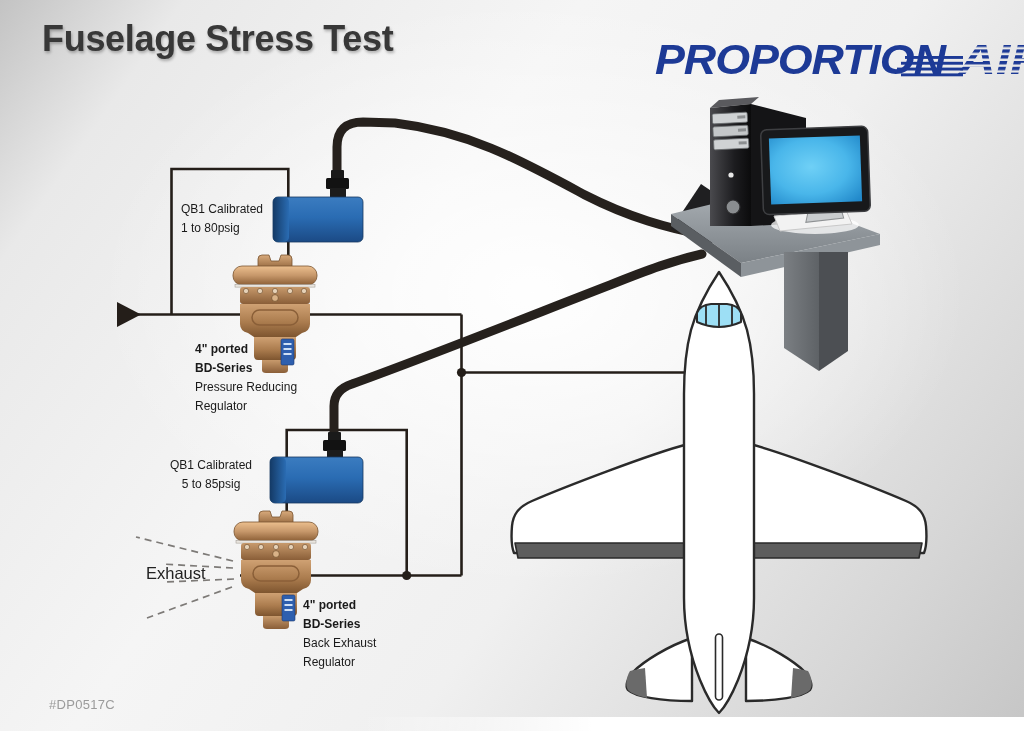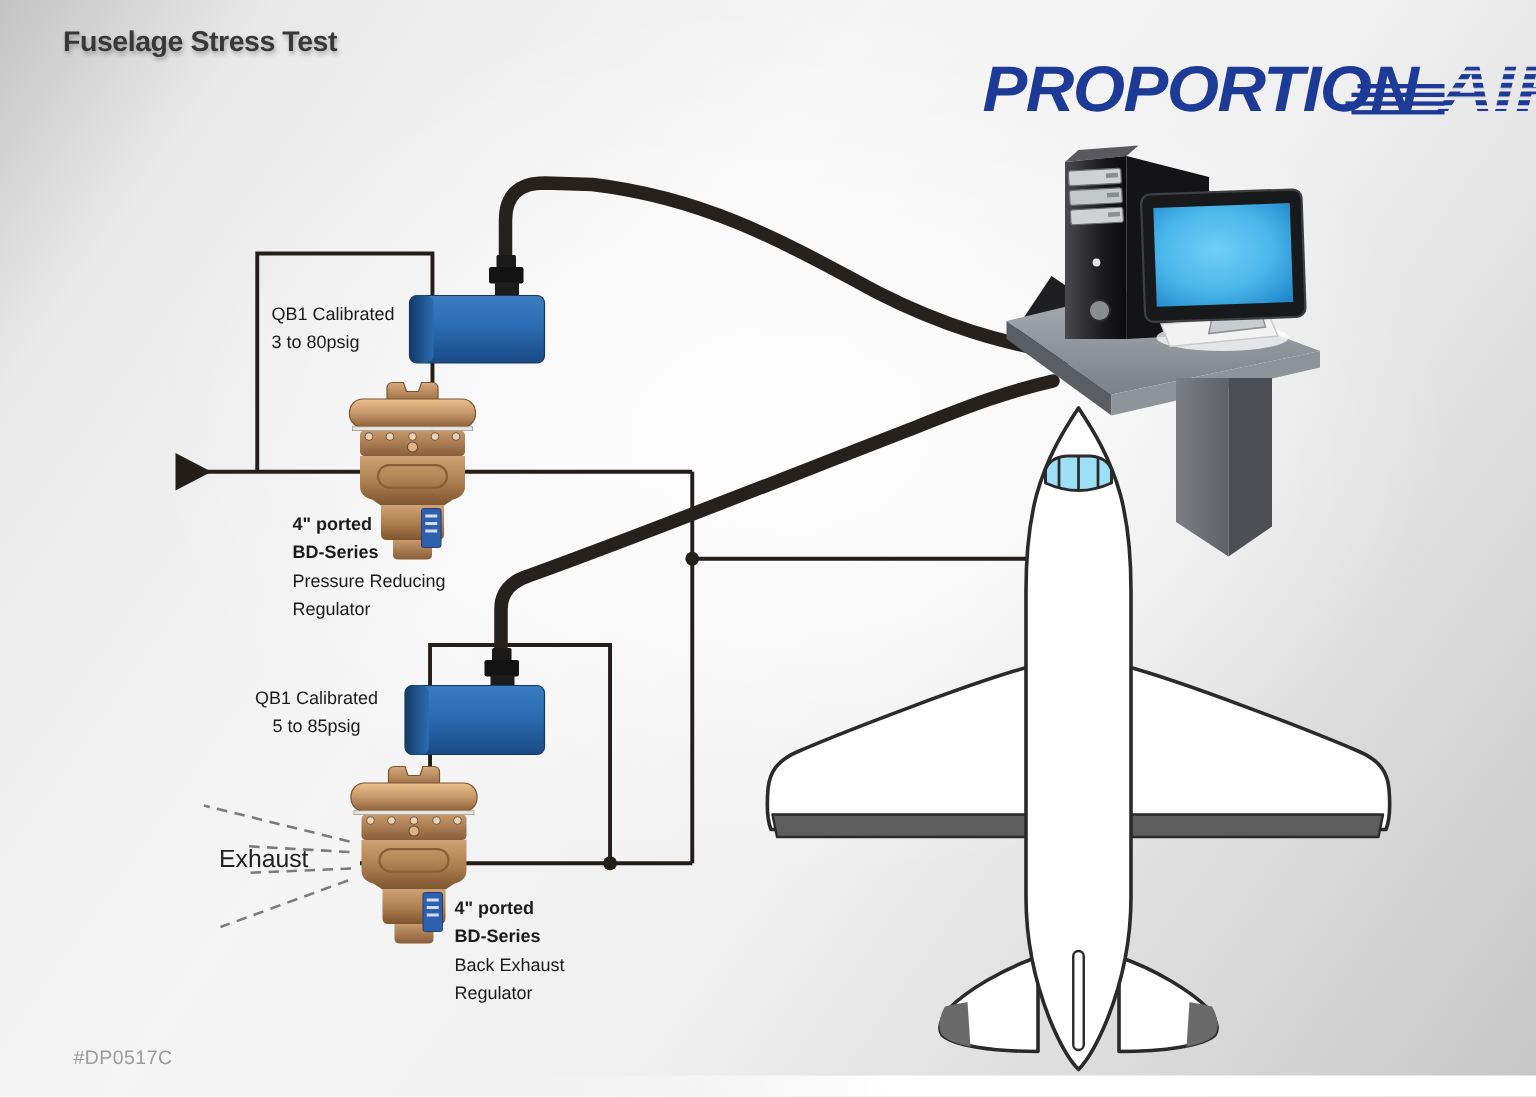--- a/index.html
+++ b/index.html
@@ -6,21 +6,21 @@
   body{
     width:1024px;height:731px;overflow:hidden;position:relative;
     font-family:"Liberation Sans", sans-serif;
     background:
       radial-gradient(ellipse 620px 420px at 52% 40%, rgba(255,255,255,.96) 0%, rgba(255,255,255,0) 70%),
       linear-gradient(125deg,#c3c3c3 0%,#e9e9e9 12%,#f5f5f5 38%,#f0f0f0 60%,#d6d6d6 86%,#c6c6c6 100%);
   }
   .abs{position:absolute;}
   #stage{position:absolute;left:0;top:0;width:1024px;height:731px;}
   .title{
-    left:42px;top:18px;font-size:19px;font-weight:bold;color:#383838;letter-spacing:-.3px;
+    left:42px;top:18px;font-size:36px;font-weight:bold;color:#383838;letter-spacing:-.3px;
     text-shadow:1px 2px 3px rgba(0,0,0,.28);
   }
   .doccode{left:13px;top:697px;font-size:13px;color:#9b9b9b;letter-spacing:.3px;margin-left:36px;}
   .lbl{font-size:12px;color:#1a1a1a;line-height:19px;}
   .lbl .b{font-weight:bold;}
   .lbl-qb1-top{left:181px;top:200px;text-align:left;}
   .lbl-reg-top{left:195px;top:340px;}
   .lbl-qb1-bottom{left:156px;top:456px;width:110px;text-align:center;}
   .lbl-reg-bottom{left:303px;top:596px;}
   .lbl-exhaust{left:100px;top:564px;font-size:16.5px;color:#222;margin-left:46px;}
@@ -218,21 +218,21 @@
         <rect width="6" height="3.4" fill="#1d3a96"></rect>
       </pattern>
     </defs>
   </svg>
 </div>
 
 <div class="abs title">Fuselage Stress Test</div>
 
 <div class="abs lbl lbl-qb1-top">
   <div>QB1 Calibrated</div>
-  <div>3 to 80psig</div>
+  <div>1 to 80psig</div>
 </div>
 
 <div class="abs lbl lbl-reg-top">
   <div class="b">4" ported</div>
   <div class="b">BD-Series</div>
   <div>Pressure Reducing</div>
   <div>Regulator</div>
 </div>
 
 <div class="abs lbl lbl-qb1-bottom">

